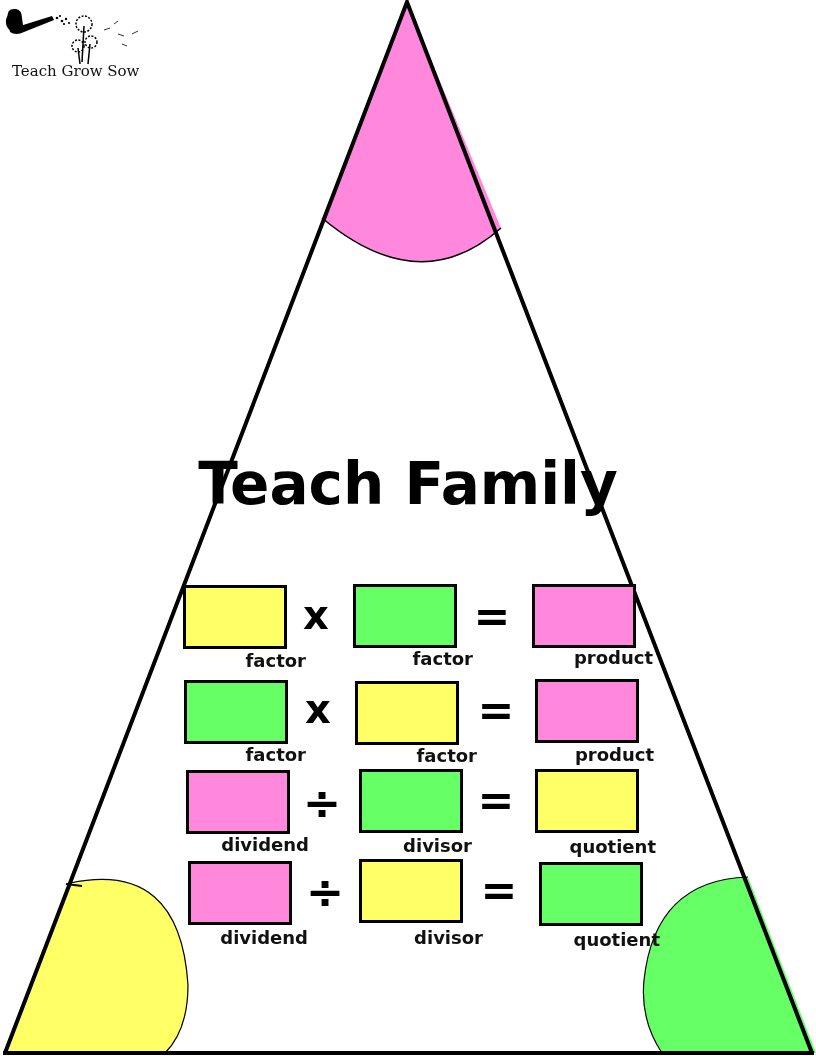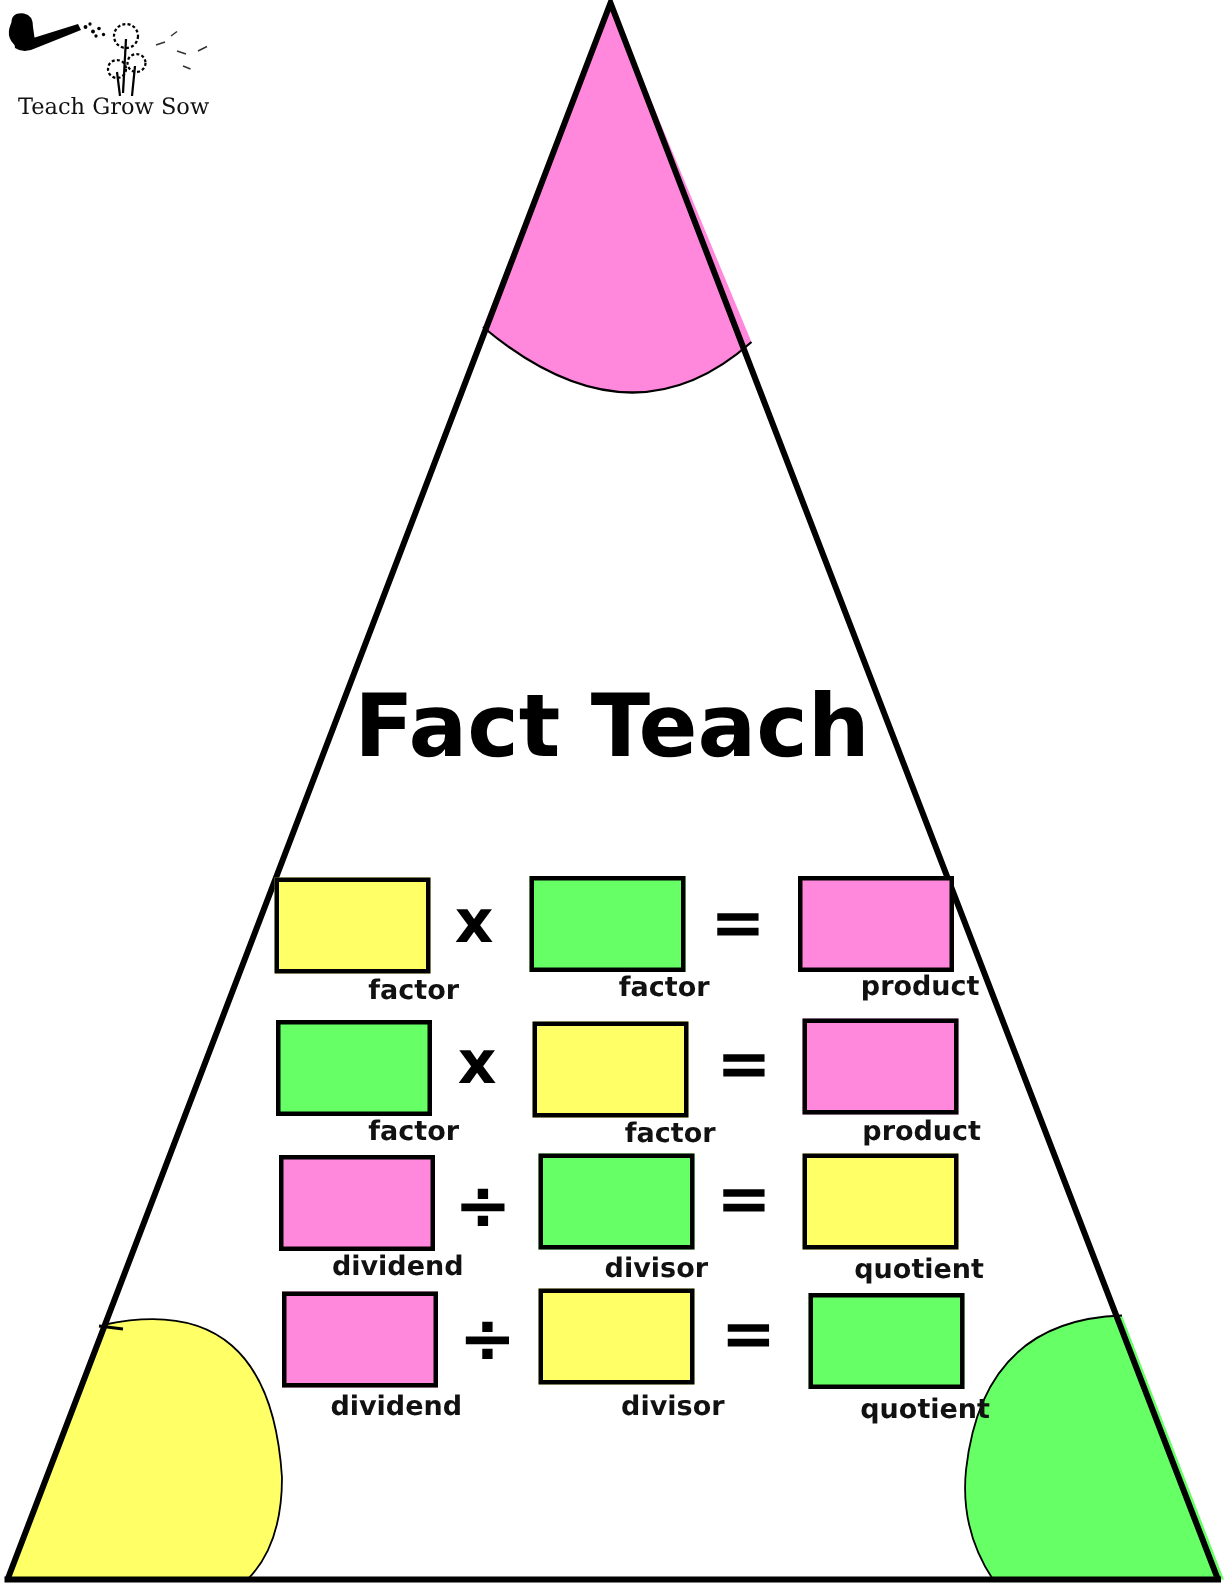--- a/index.html
+++ b/index.html
@@ -64,21 +64,21 @@
     <line x1="76" y1="44" x2="78" y2="60" stroke="#000" stroke-width="1.5"></line>
     <circle cx="76" cy="42" r="6" fill="none" stroke="#000" stroke-width="1.5" stroke-dasharray="2,1.5"></circle>
     <line x1="88" y1="40" x2="86" y2="60" stroke="#000" stroke-width="1.5"></line>
     <circle cx="89" cy="38" r="6" fill="none" stroke="#000" stroke-width="1.5" stroke-dasharray="2,1.5"></circle>
 
     <path d="M102,26 l6,-2 M112,20 l4,-3 M116,30 l6,2 M120,40 l5,2 M130,30 l6,-3" stroke="#333" stroke-width="1"></path>
   </svg>
   <div class="logo-text">Teach Grow Sow</div>
 </div>
 
-<div class="title">Fact Teach</div>
+<div class="title">Teach Family</div>
 
 <div>
   <div class="box" style="left:183px;top:585px;background:#ffff66;"></div>
   <div class="lbl" style="left:166px;top:650px;">factor</div>
   <div class="op op-x" style="left:296px;top:592px;">x</div>
   <div class="box" style="left:353px;top:584px;background:#66ff66;"></div>
   <div class="lbl" style="left:333px;top:648px;">factor</div>
   <div class="op op-eq" style="left:472px;top:590px;">=</div>
   <div class="box" style="left:532px;top:584px;background:#ff88dd;"></div>
   <div class="lbl" style="left:513px;top:647px;">product</div>

